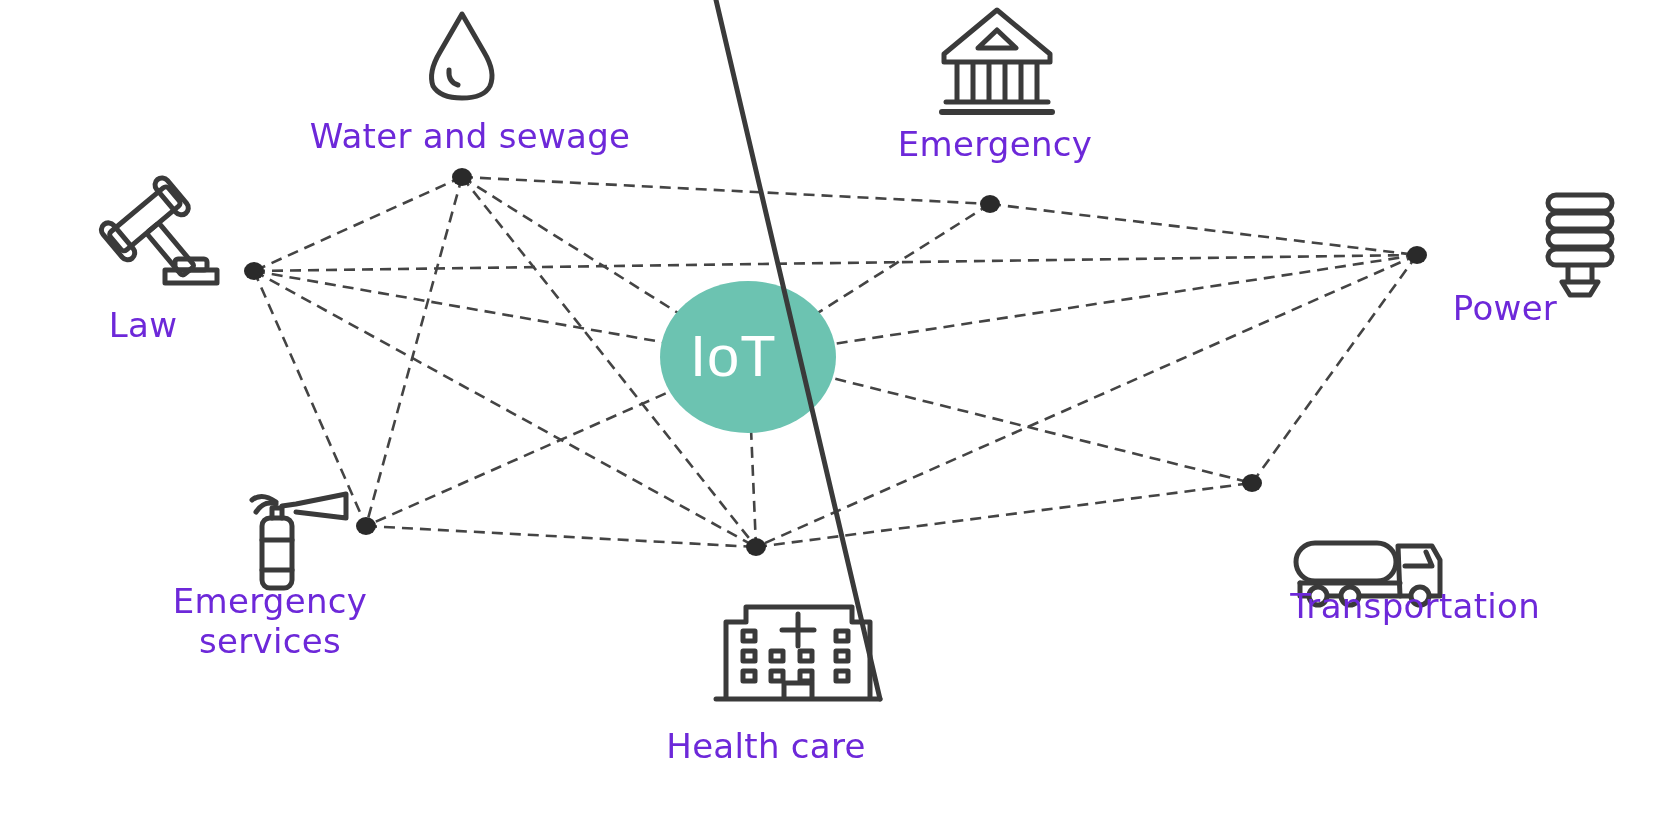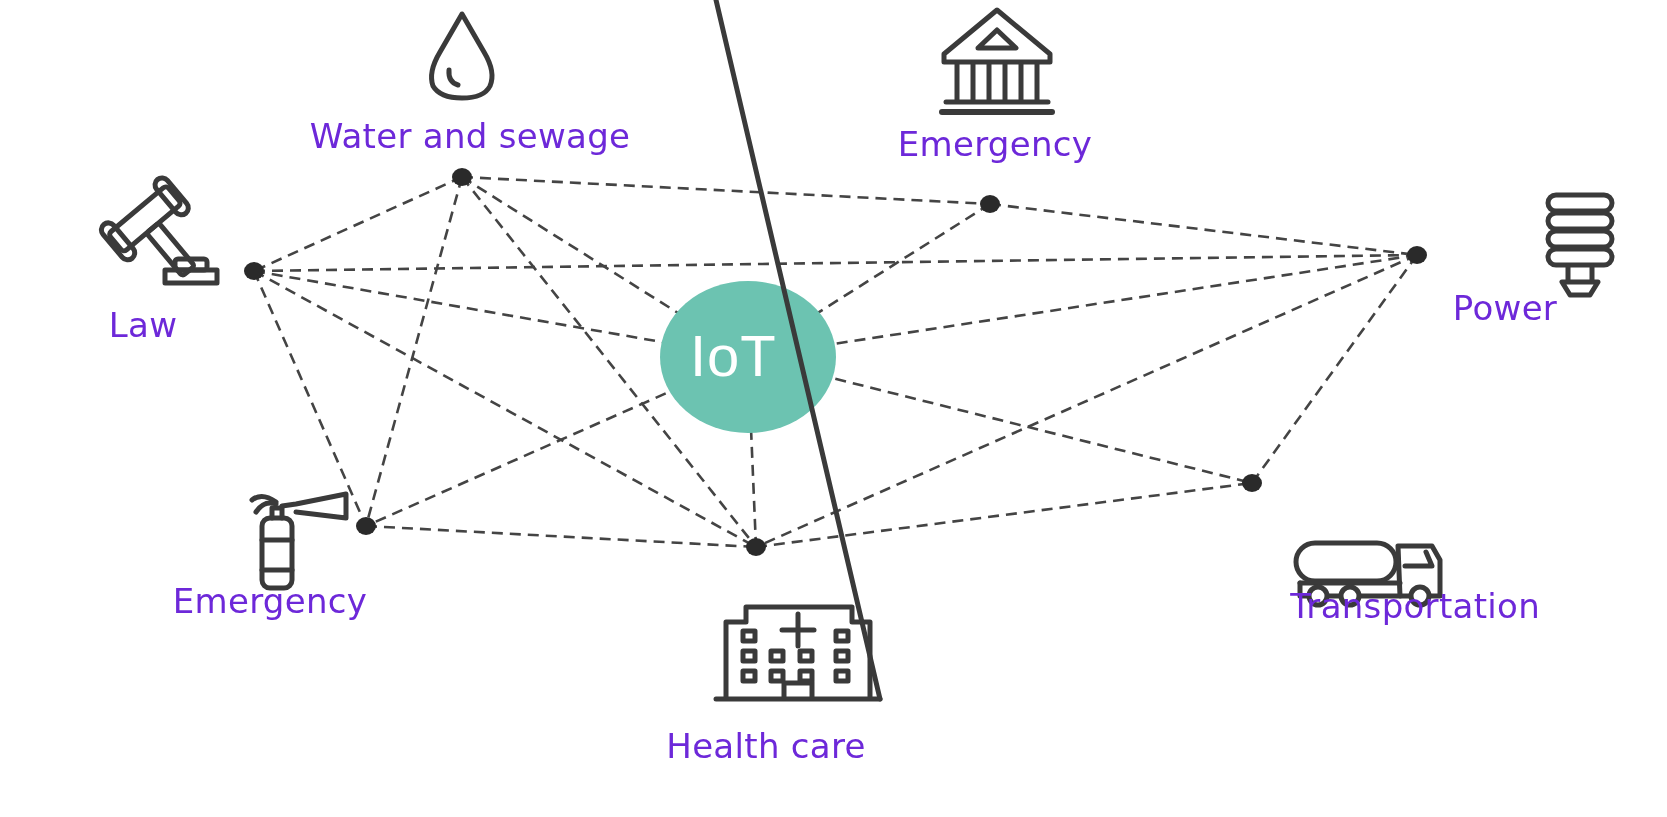--- a/index.html
+++ b/index.html
@@ -139,19 +139,20 @@
   <span>Emergency</span>
 </div>
 <div class="label" style="left:1430px; top:290px; width:150px;">
   <span>Power</span>
 </div>
 <div class="label" style="left:0px; top:296px; width:286px; line-height:34px;margin-top:12px;">
   <span>Law</span>
 </div>
 <div class="label" style="left:140px; top:581px; width:260px; line-height:40px;">
   <span>Emergency</span>
+  <span>services</span>
 </div>
 <div class="label" style="left:636px; top:728px; width:260px;">
   <span>Health care</span>
 </div>
 <div class="label" style="left:1240px; top:588px; width:300px;text-align:right;">
   <span>Transportation</span>
 </div>
 
 </body></html>

